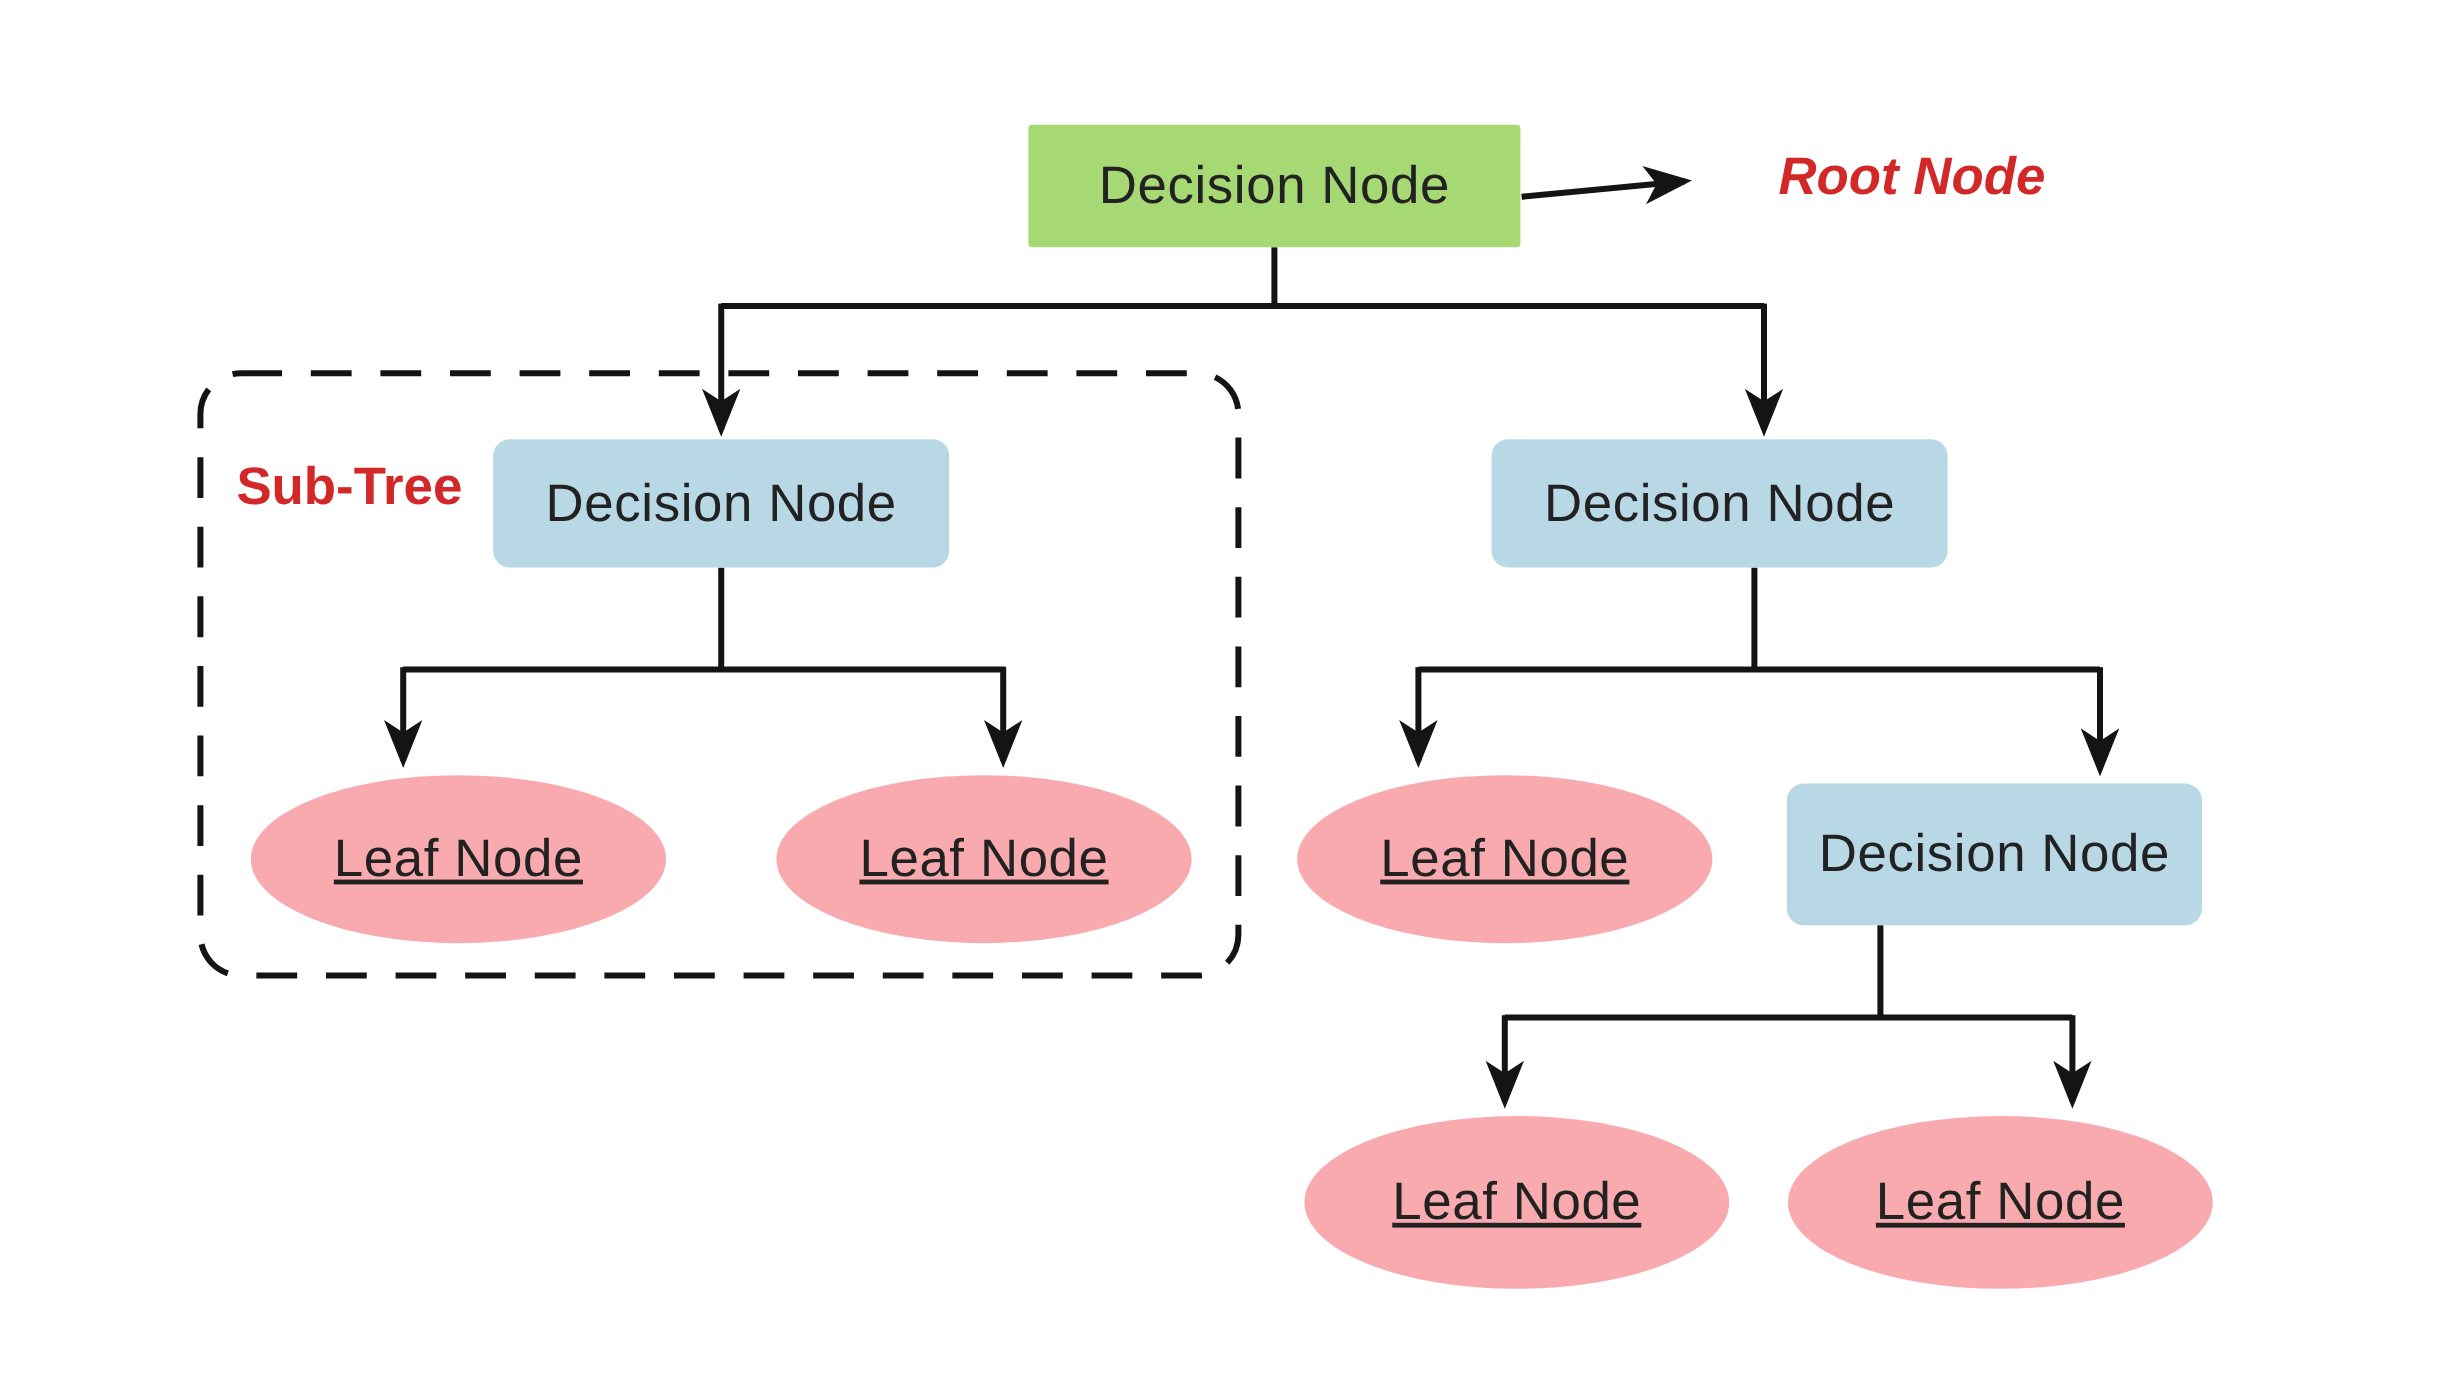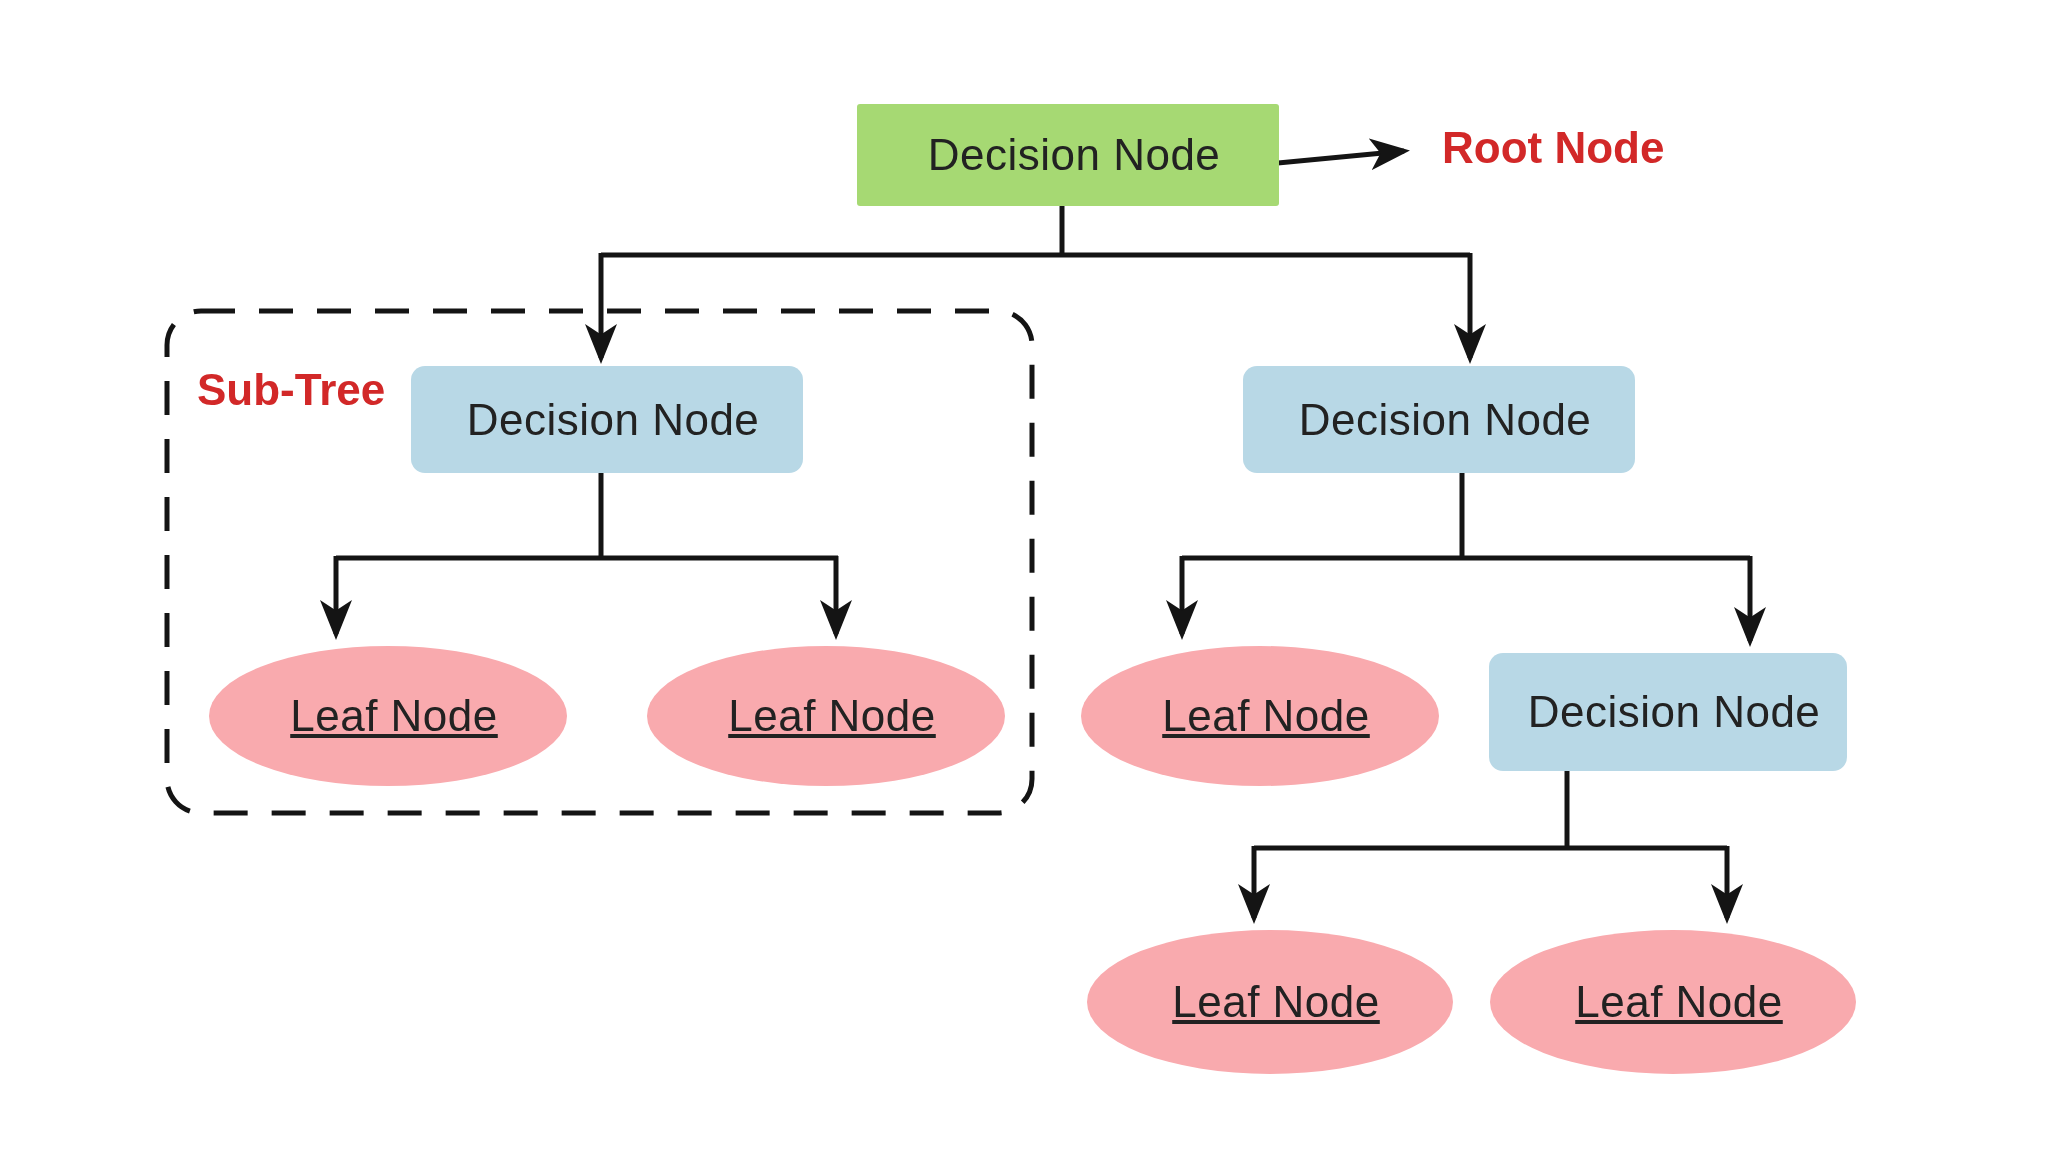--- a/index.html
+++ b/index.html
@@ -21,42 +21,42 @@
   }
   svg.wires{position:absolute;left:0;top:0;width:2048px;height:1152px;}
   .wire{stroke:var(--c-line);stroke-width:5;fill:none;}
   .arrowhead{fill:var(--c-line);}
   .subtree-box{stroke:var(--c-line);stroke-width:5;fill:none;stroke-dasharray:34 24;}
   .node{
     position:absolute;
     display:flex;align-items:center;justify-content:center;
     color:var(--c-node-text);
     font-size:44px;line-height:1;letter-spacing:.5px;
-    text-align:center;white-space:nowrap;padding-left:12px;
+    text-align:center;white-space:nowrap;
   }
   .box{border-radius:14px;background:var(--c-decision-fill);}
   .rootbox{border-radius:3px;background:var(--c-root-fill);}
   .ellipse{border-radius:50%;background:var(--c-leaf-fill);text-decoration:underline;}
   .annotation{
     position:absolute;
     color:var(--c-annotation-text);
     font-size:44px;font-weight:bold;line-height:1;white-space:nowrap;
   }
   
   #root-node   {left:857px;  top:104px; width:410px; height:102px;}
   #l1-decision {left:411px;  top:366px; width:380px; height:107px;}
   #r1-decision {left:1243px; top:366px; width:380px; height:107px;}
   #r2-decision {left:1489px; top:653px; width:346px; height:118px;}
   #leaf-a {left:209px;  top:646px; width:346px; height:140px;}
   #leaf-b {left:647px;  top:646px; width:346px; height:140px;}
   #leaf-c {left:1081px; top:646px; width:346px; height:140px;}
   #leaf-d {left:1087px; top:930px; width:354px; height:144px;}
   #leaf-e {left:1490px; top:930px; width:354px; height:144px;}
-  #root-annotation    {left:1442px; top:126px;}
-  #subtree-annotation {left:197px;  top:368px;}
+  #root-annotation    {left:1482px; top:126px;font-style:italic;}
+  #subtree-annotation {left:197px;  top:384px;}
 </style>
 </head>
 <body>
 
 <div class="canvas">
 
   <svg class="wires" viewBox="0 0 2048 1152" aria-hidden="true">
     <defs>
       <marker id="arrow" viewBox="0 0 10 8" refX="8.5" refY="4" markerWidth="8" markerHeight="6.4" orient="auto-start-reverse" markerUnits="strokeWidth">
         <path class="arrowhead" d="M0 0 L10 4 L0 8 L2.6 4 Z"></path>

